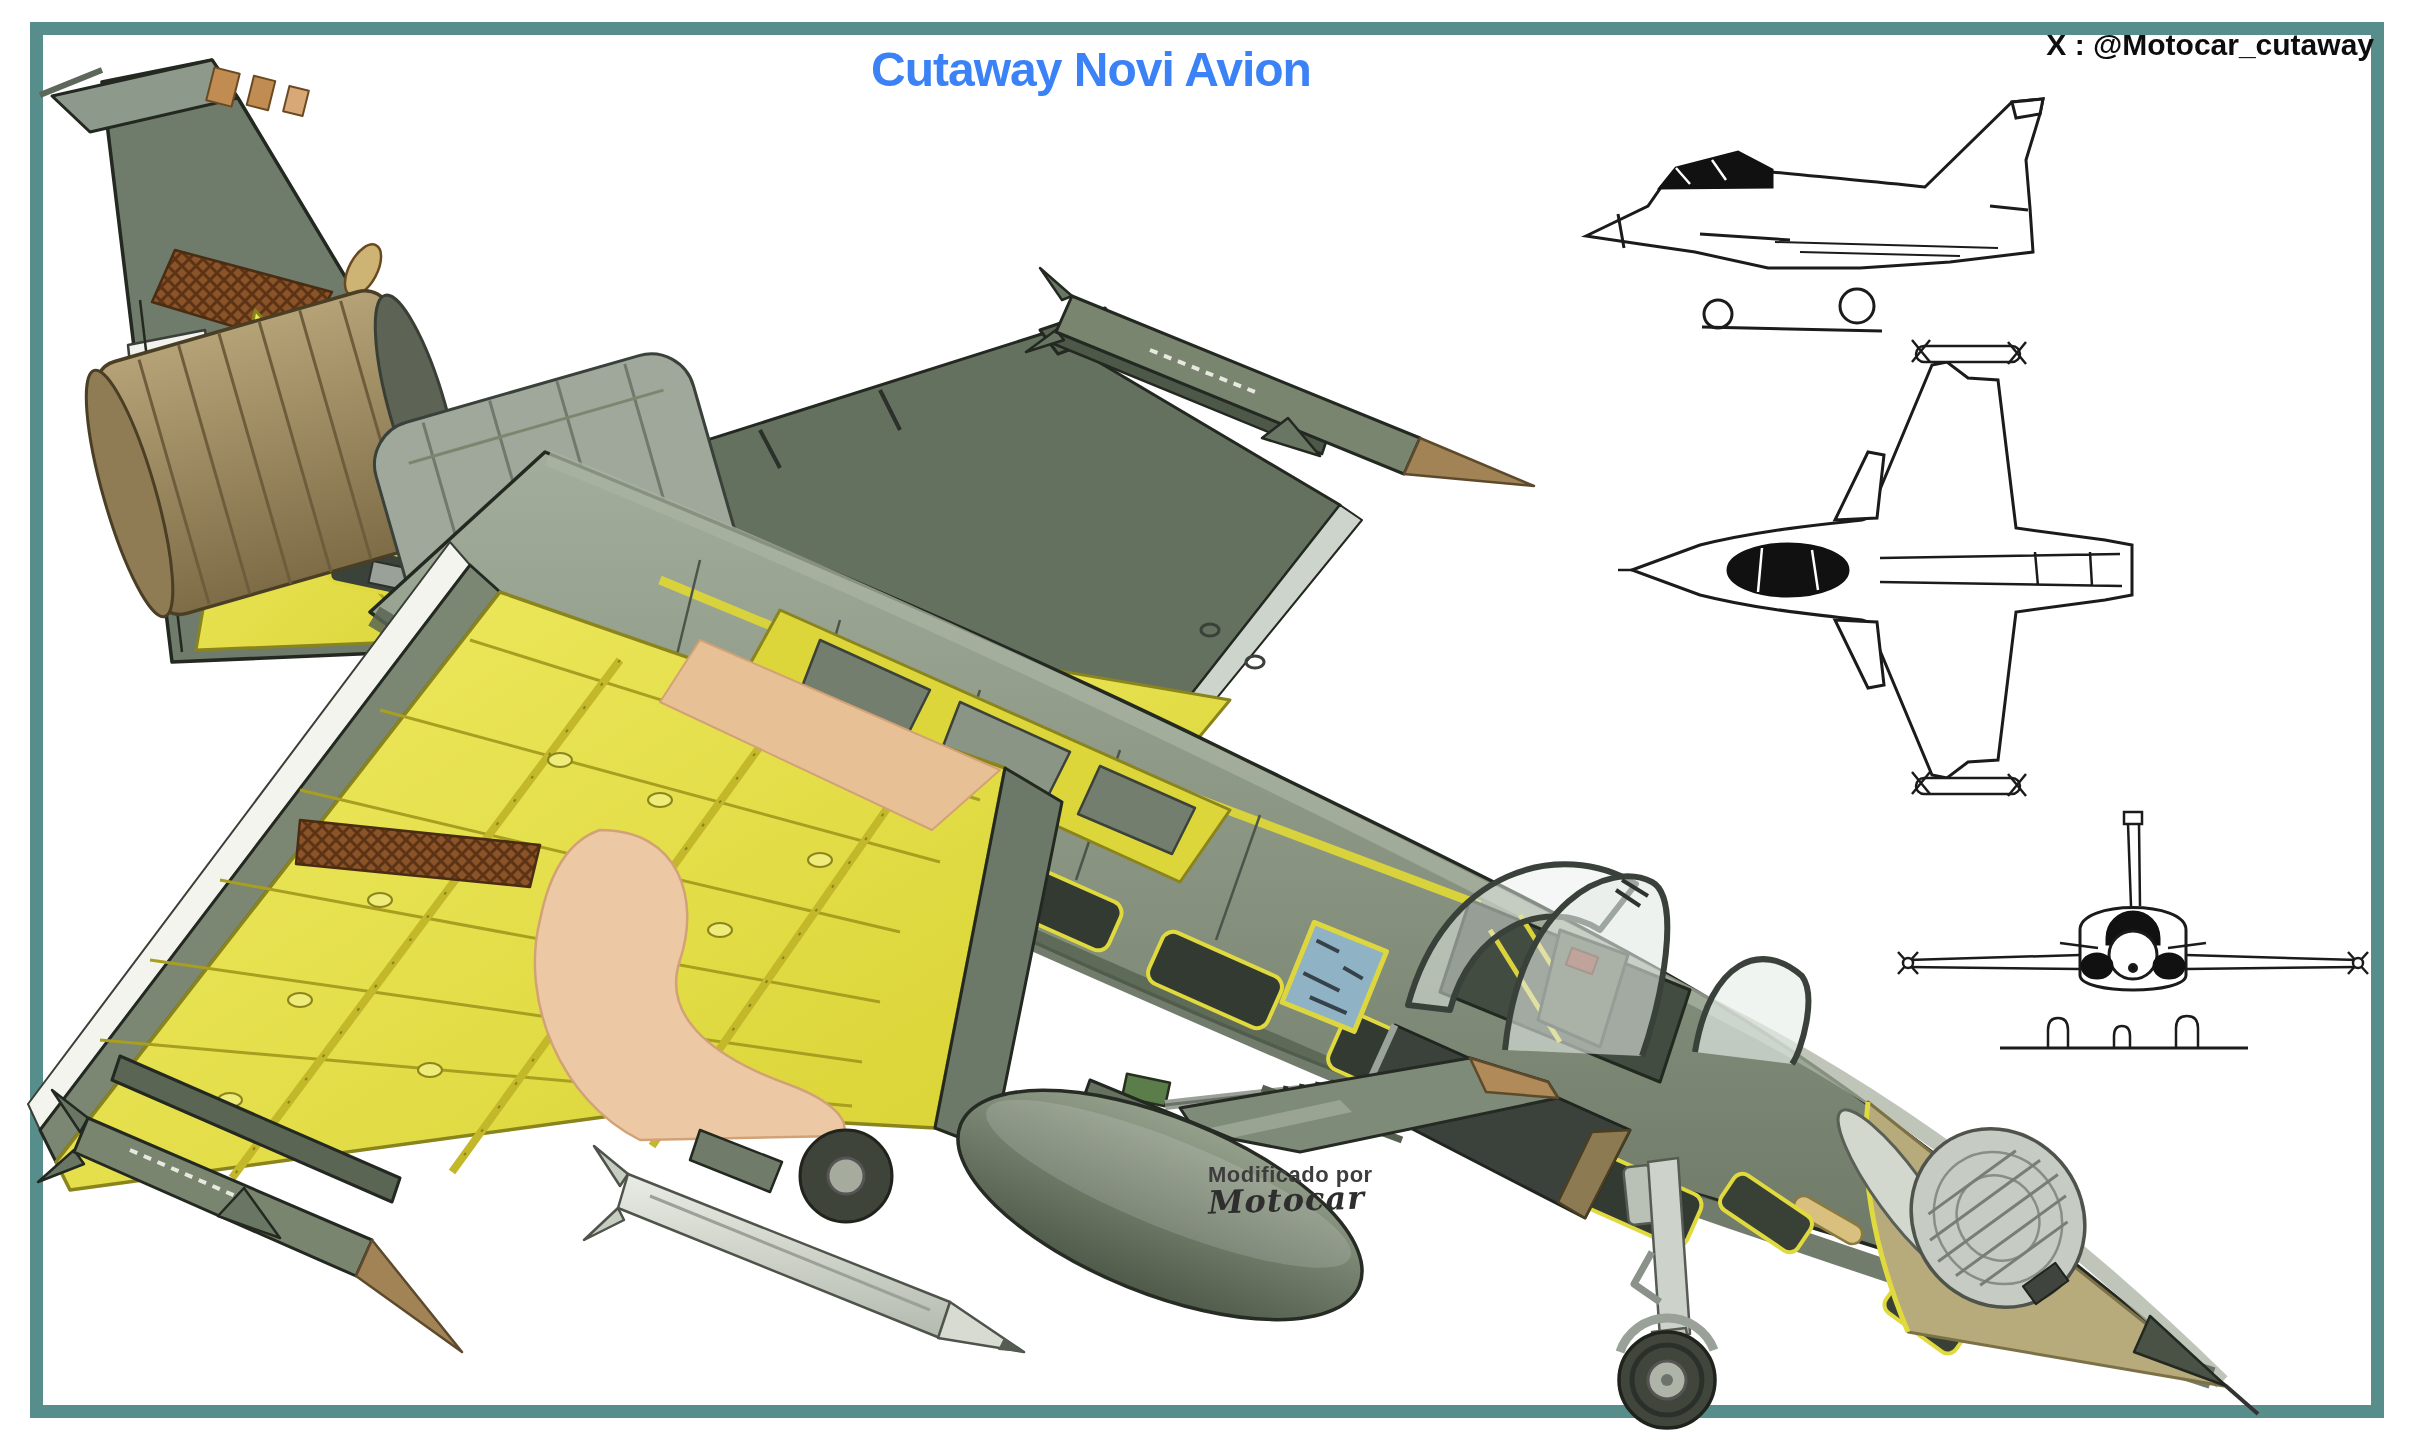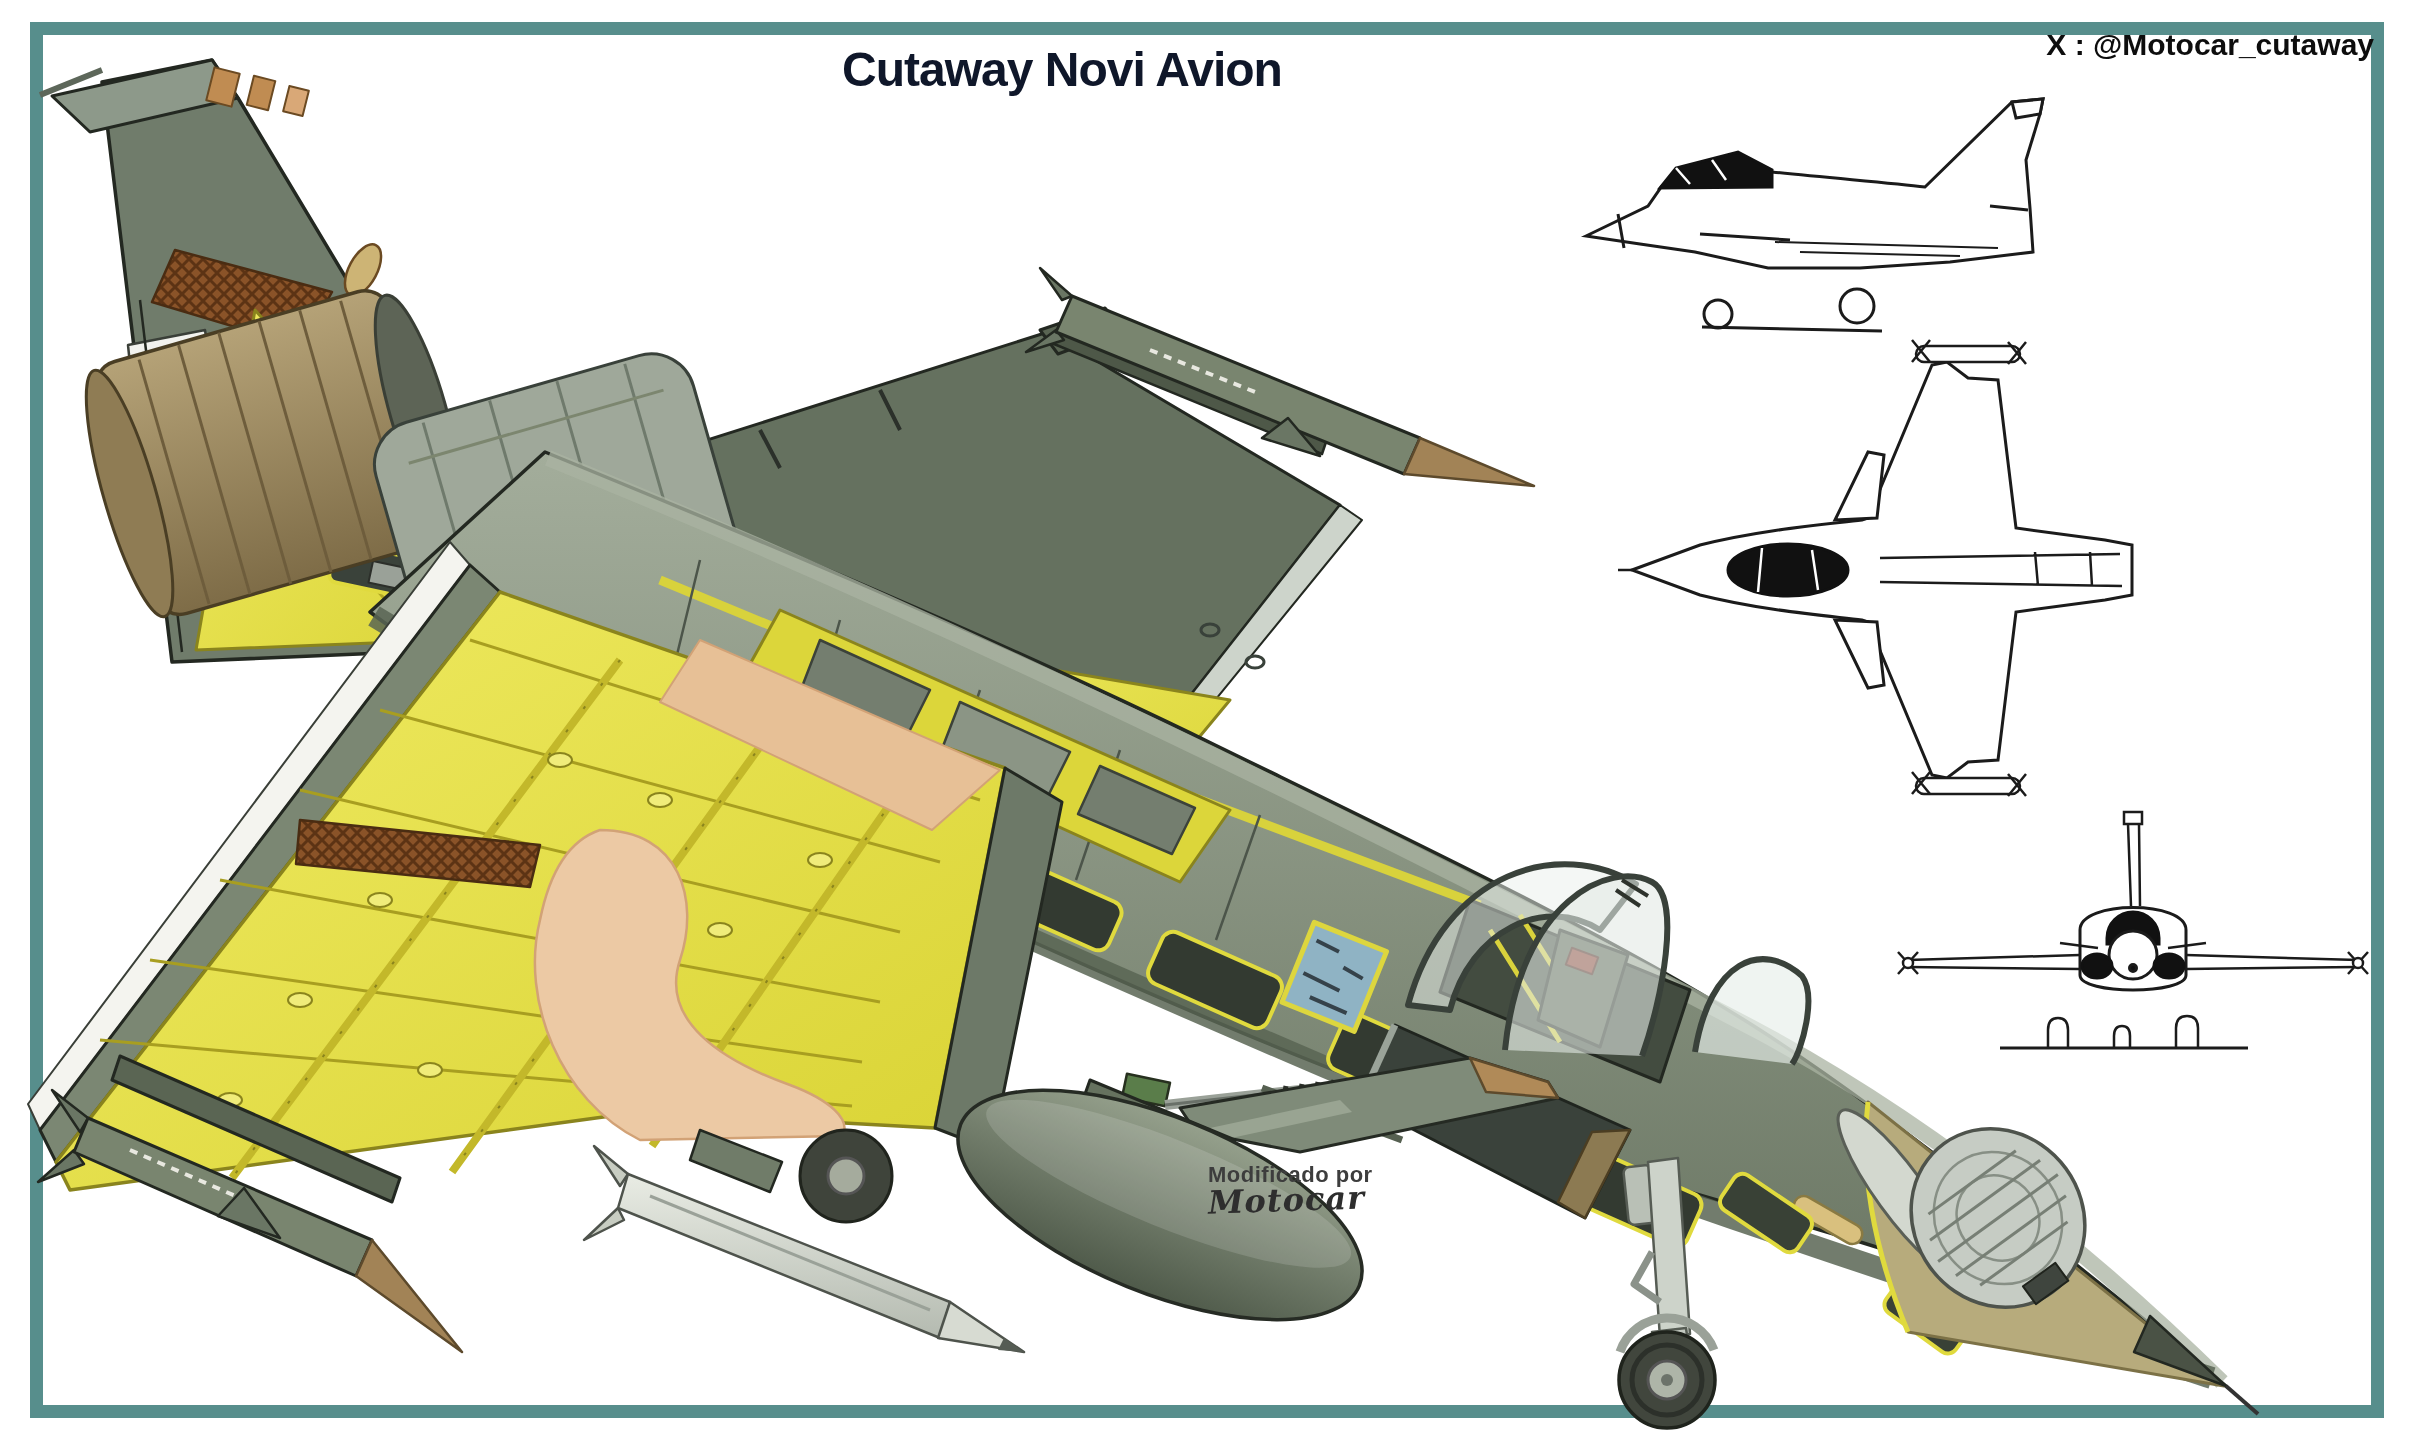--- a/index.html
+++ b/index.html
@@ -1,22 +1,22 @@
 <!DOCTYPE html>
 <html><head>
 <meta charset="utf-8">
 <style>
   html,body{margin:0;padding:0;background:#ffffff;}
   body{width:2416px;height:1456px;position:relative;overflow:hidden;
        font-family:"Liberation Sans", sans-serif;}
   .frame{position:absolute;left:30px;top:22px;width:2354px;height:1396px;
          border:13px solid #578e8c;background:transparent;box-sizing:border-box;}
   .art{position:absolute;left:0;top:0;width:2416px;height:1456px;}
-  .title{position:absolute;left:1062px;top:42px;transform:translateX(-50%);
-         font-size:48px;font-weight:bold;color:#0f172a;letter-spacing:-1px;white-space:nowrap;}
+  .title{position:absolute;left:1091px;top:42px;transform:translateX(-50%);
+         font-size:48px;font-weight:bold;color:#3b82f6;letter-spacing:-1px;white-space:nowrap;}
   .credit{position:absolute;right:42px;top:28px;font-size:30px;font-weight:bold;
           color:#0d0d0d;white-space:nowrap;margin-left:8px;}
   .watermark{position:absolute;left:1208px;top:1163px;color:#3d3d3d;line-height:1.05;}
   .watermark .wm1{font-size:22px;font-weight:bold;letter-spacing:0.5px;}
   .watermark .wm2{font-family:"DejaVu Serif", serif;font-style:italic;font-weight:bold;
                   font-size:32px;color:#2e2e2e;transform:rotate(-2deg);display:inline-block;
                   letter-spacing:1px;margin-top:-2px;}
 </style>
 </head>
 <body>

